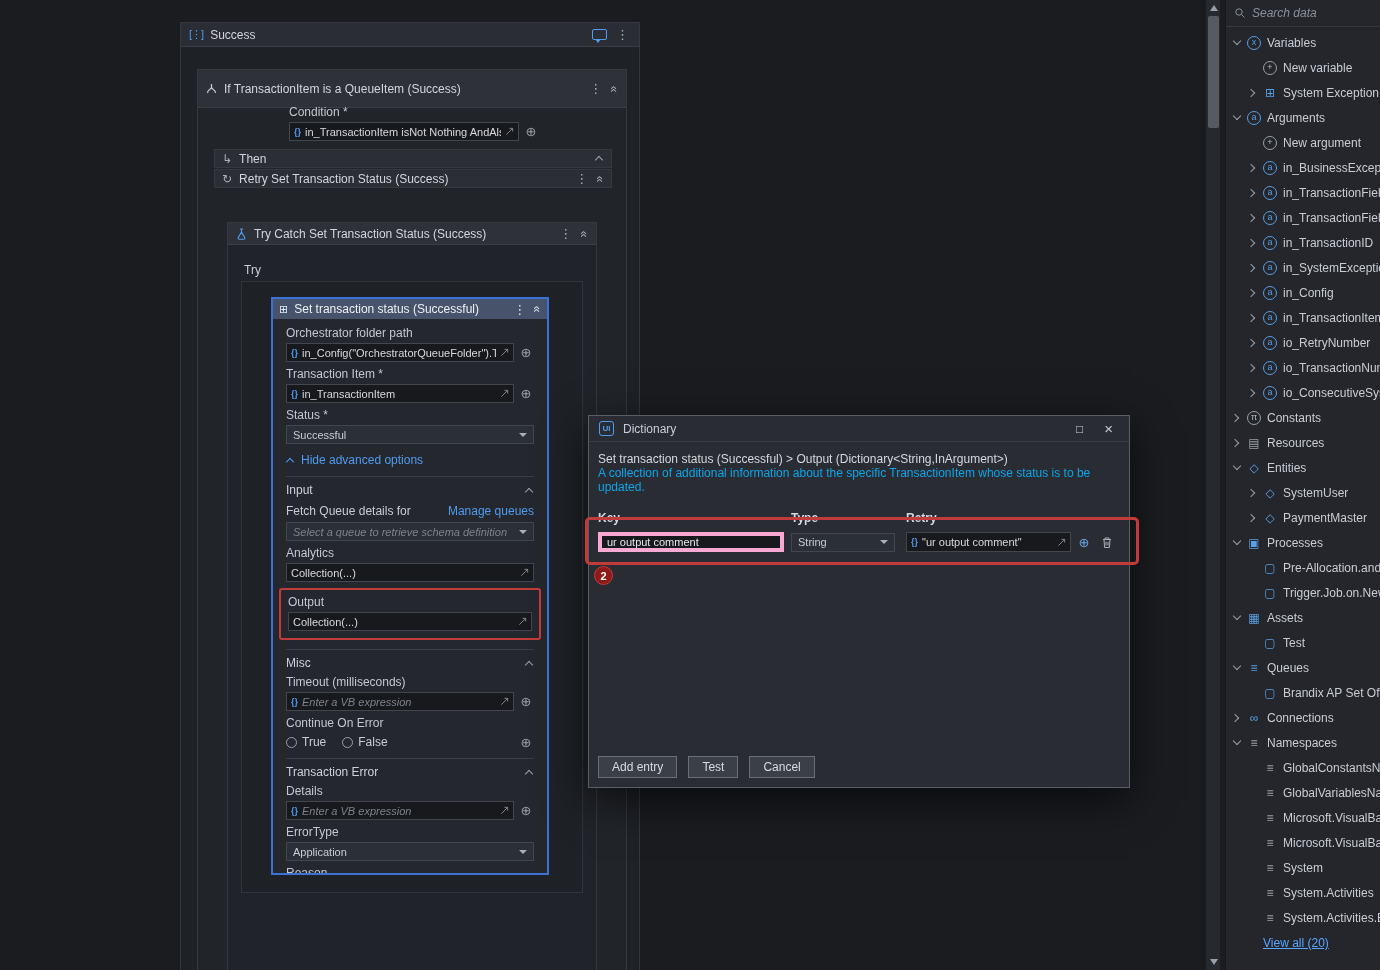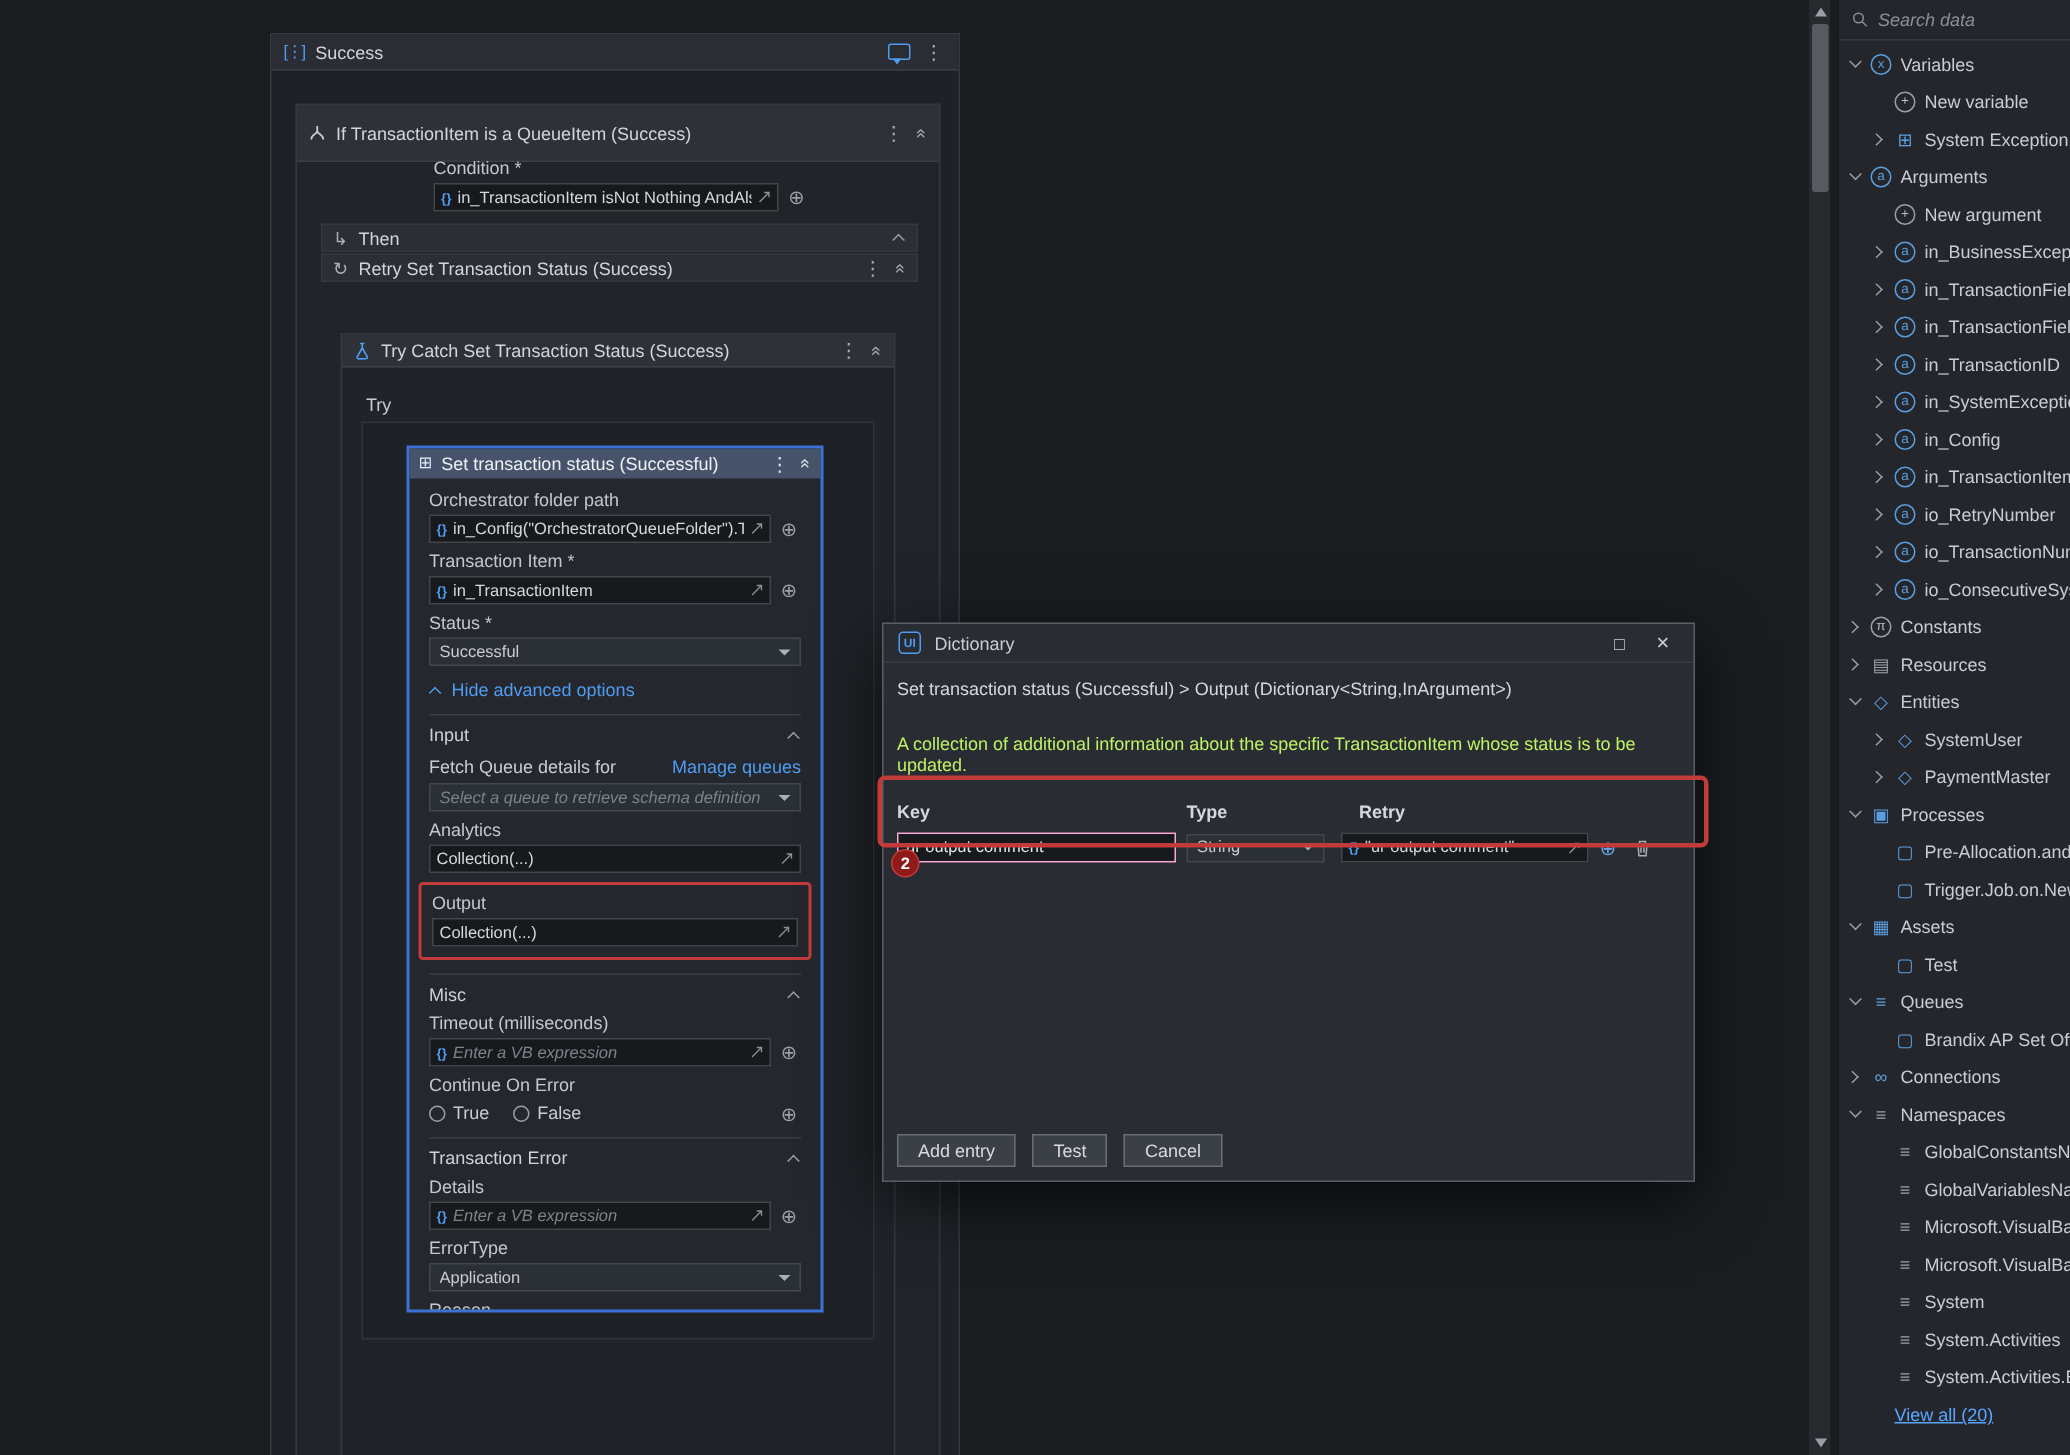--- a/index.html
+++ b/index.html
@@ -71,26 +71,26 @@
   .marker { position:absolute; width:19px; height:19px; border-radius:50%; background:#8e1a1a; border:1px solid #c23b3b; color:#fff; display:flex; align-items:center; justify-content:center; font-size:11px; font-weight:bold; z-index:9; }
 
   
   #dialog { position:absolute; left:588px; top:415px; width:542px; height:373px; background:#292c32; border:1px solid #5a5f66; box-shadow:0 12px 40px rgba(0,0,0,.65); z-index:5; }
   .dlg-titlebar { height:26px; display:flex; align-items:center; gap:9px; padding:0 10px; border-bottom:1px solid #3a3e44; }
   .uiicon { width:15px; height:15px; border:1.5px solid #4f9cf0; border-radius:3px; color:#4f9cf0; font-size:8px; font-weight:bold; display:flex; align-items:center; justify-content:center; }
   .winbtn { color:#c9cdd3; cursor:pointer; padding:0 6px; font-size:12px; }
   .winbtn.close { font-size:15px; }
   .dlg-body { padding:10px 9px; }
   .bc { color:#d5d8dd; }
-  .desc { margin-top:23px; color:#bef264; }
+  .desc { margin-top:0; color:#0ea5e9; }
   .cols { display:flex; margin-top:17px; font-weight:bold; color:#d5d8dd; }
   .cols .c1 { width:193px; } .cols .c2 { width:115px; }
   .kvrow { display:flex; align-items:center; margin-top:7px; }
-  .kinput { width:186px; height:20px; background:#17191d; border:1px solid #f9a8d4; color:#e3e6ea; font-size:11px; padding:0 5px; font-family:inherit; }
-  .kvrow .dd { width:92px; margin-left:7px; }
+  .kinput { width:186px; height:20px; background:#17191d; border:4px solid #f9a8d4; color:#e3e6ea; font-size:11px; padding:0 5px; font-family:inherit; }
+  .kvrow .dd { width:104px; margin-left:7px; }
   .kvrow .expr { flex:0 0 165px; margin-left:11px; height:20px; }
   .kvrow .plusic { margin-left:5px; color:#6aa6e8; }
   .trash { margin-left:9px; cursor:pointer; display:flex; }
   .dlg-foot { position:absolute; left:9px; right:9px; bottom:9px; display:flex; align-items:center; }
   .btn { height:22px; padding:0 13px; background:#3b3f46; border:1px solid #6a6f77; color:#d8dbdf; display:flex; align-items:center; font-size:12px; cursor:pointer; }
   .btn.primary { margin-left:auto; }
   .btn + .btn { margin-left:11px; }
   #redbox2 { position:absolute; left:585px; top:517px; width:554px; height:48px; border:3px solid #c23b3b; border-radius:5px; z-index:8; pointer-events:none; }
   .marker.m2 { left:594px; top:566px; }
 

